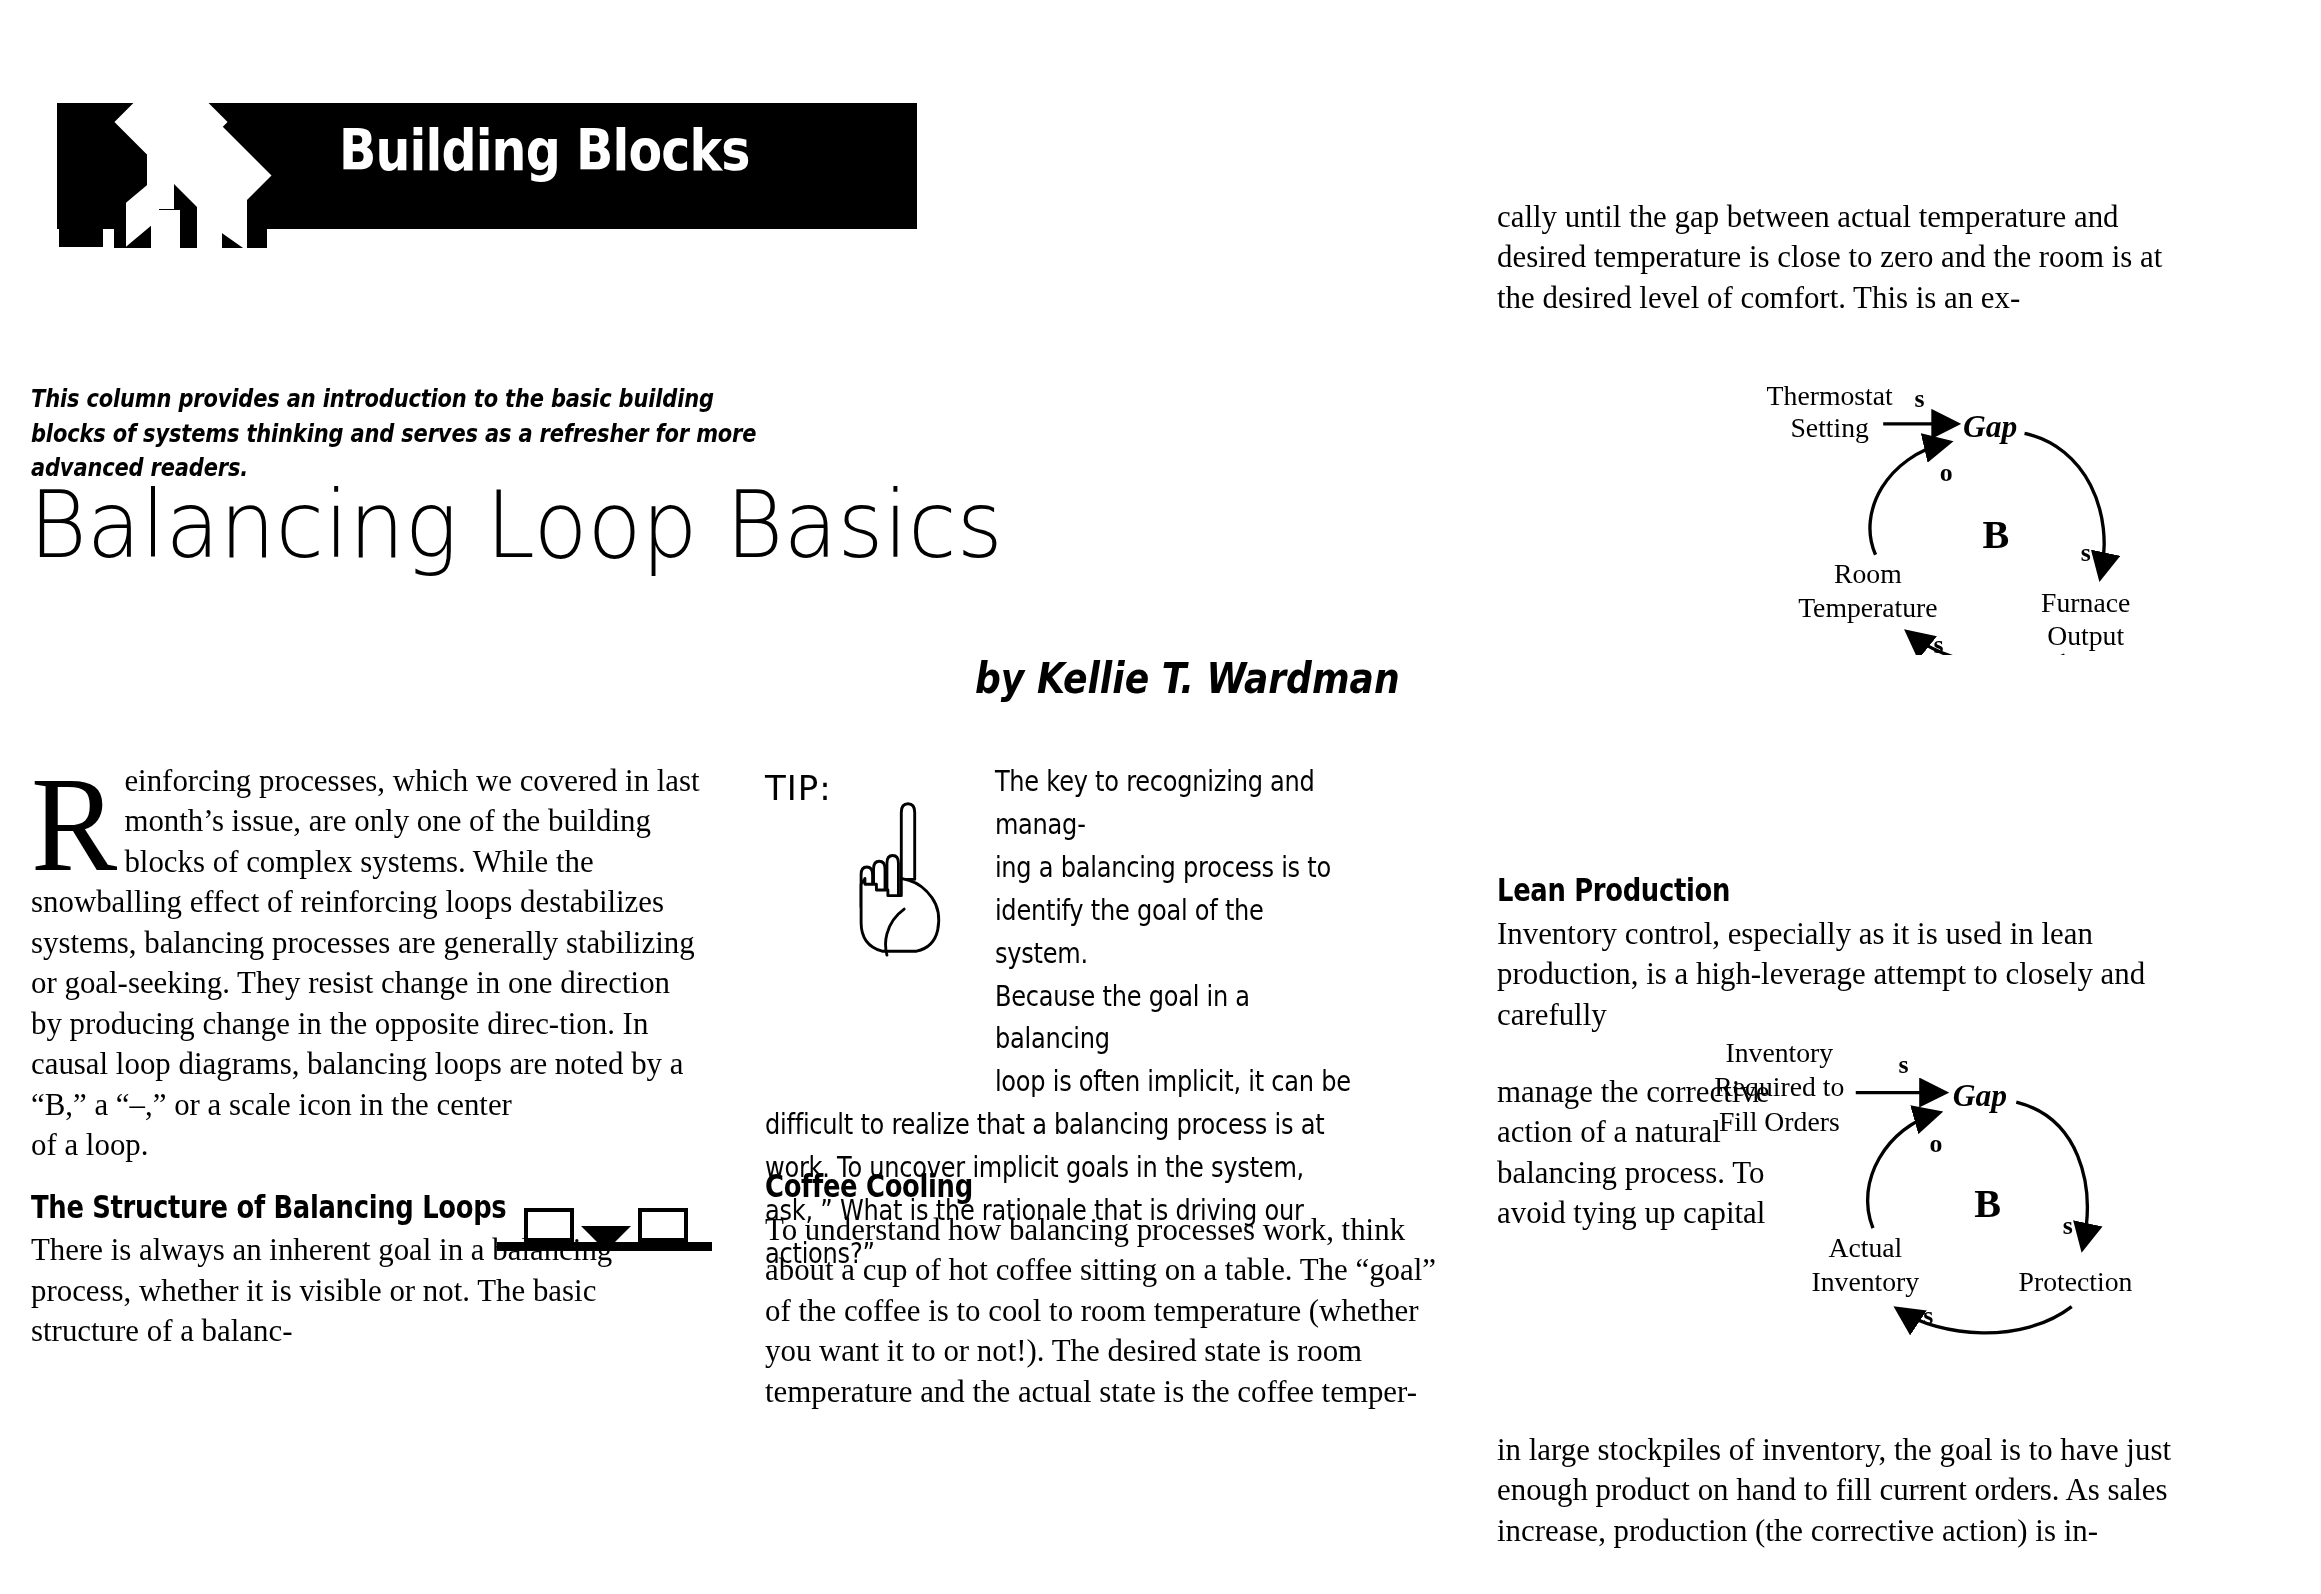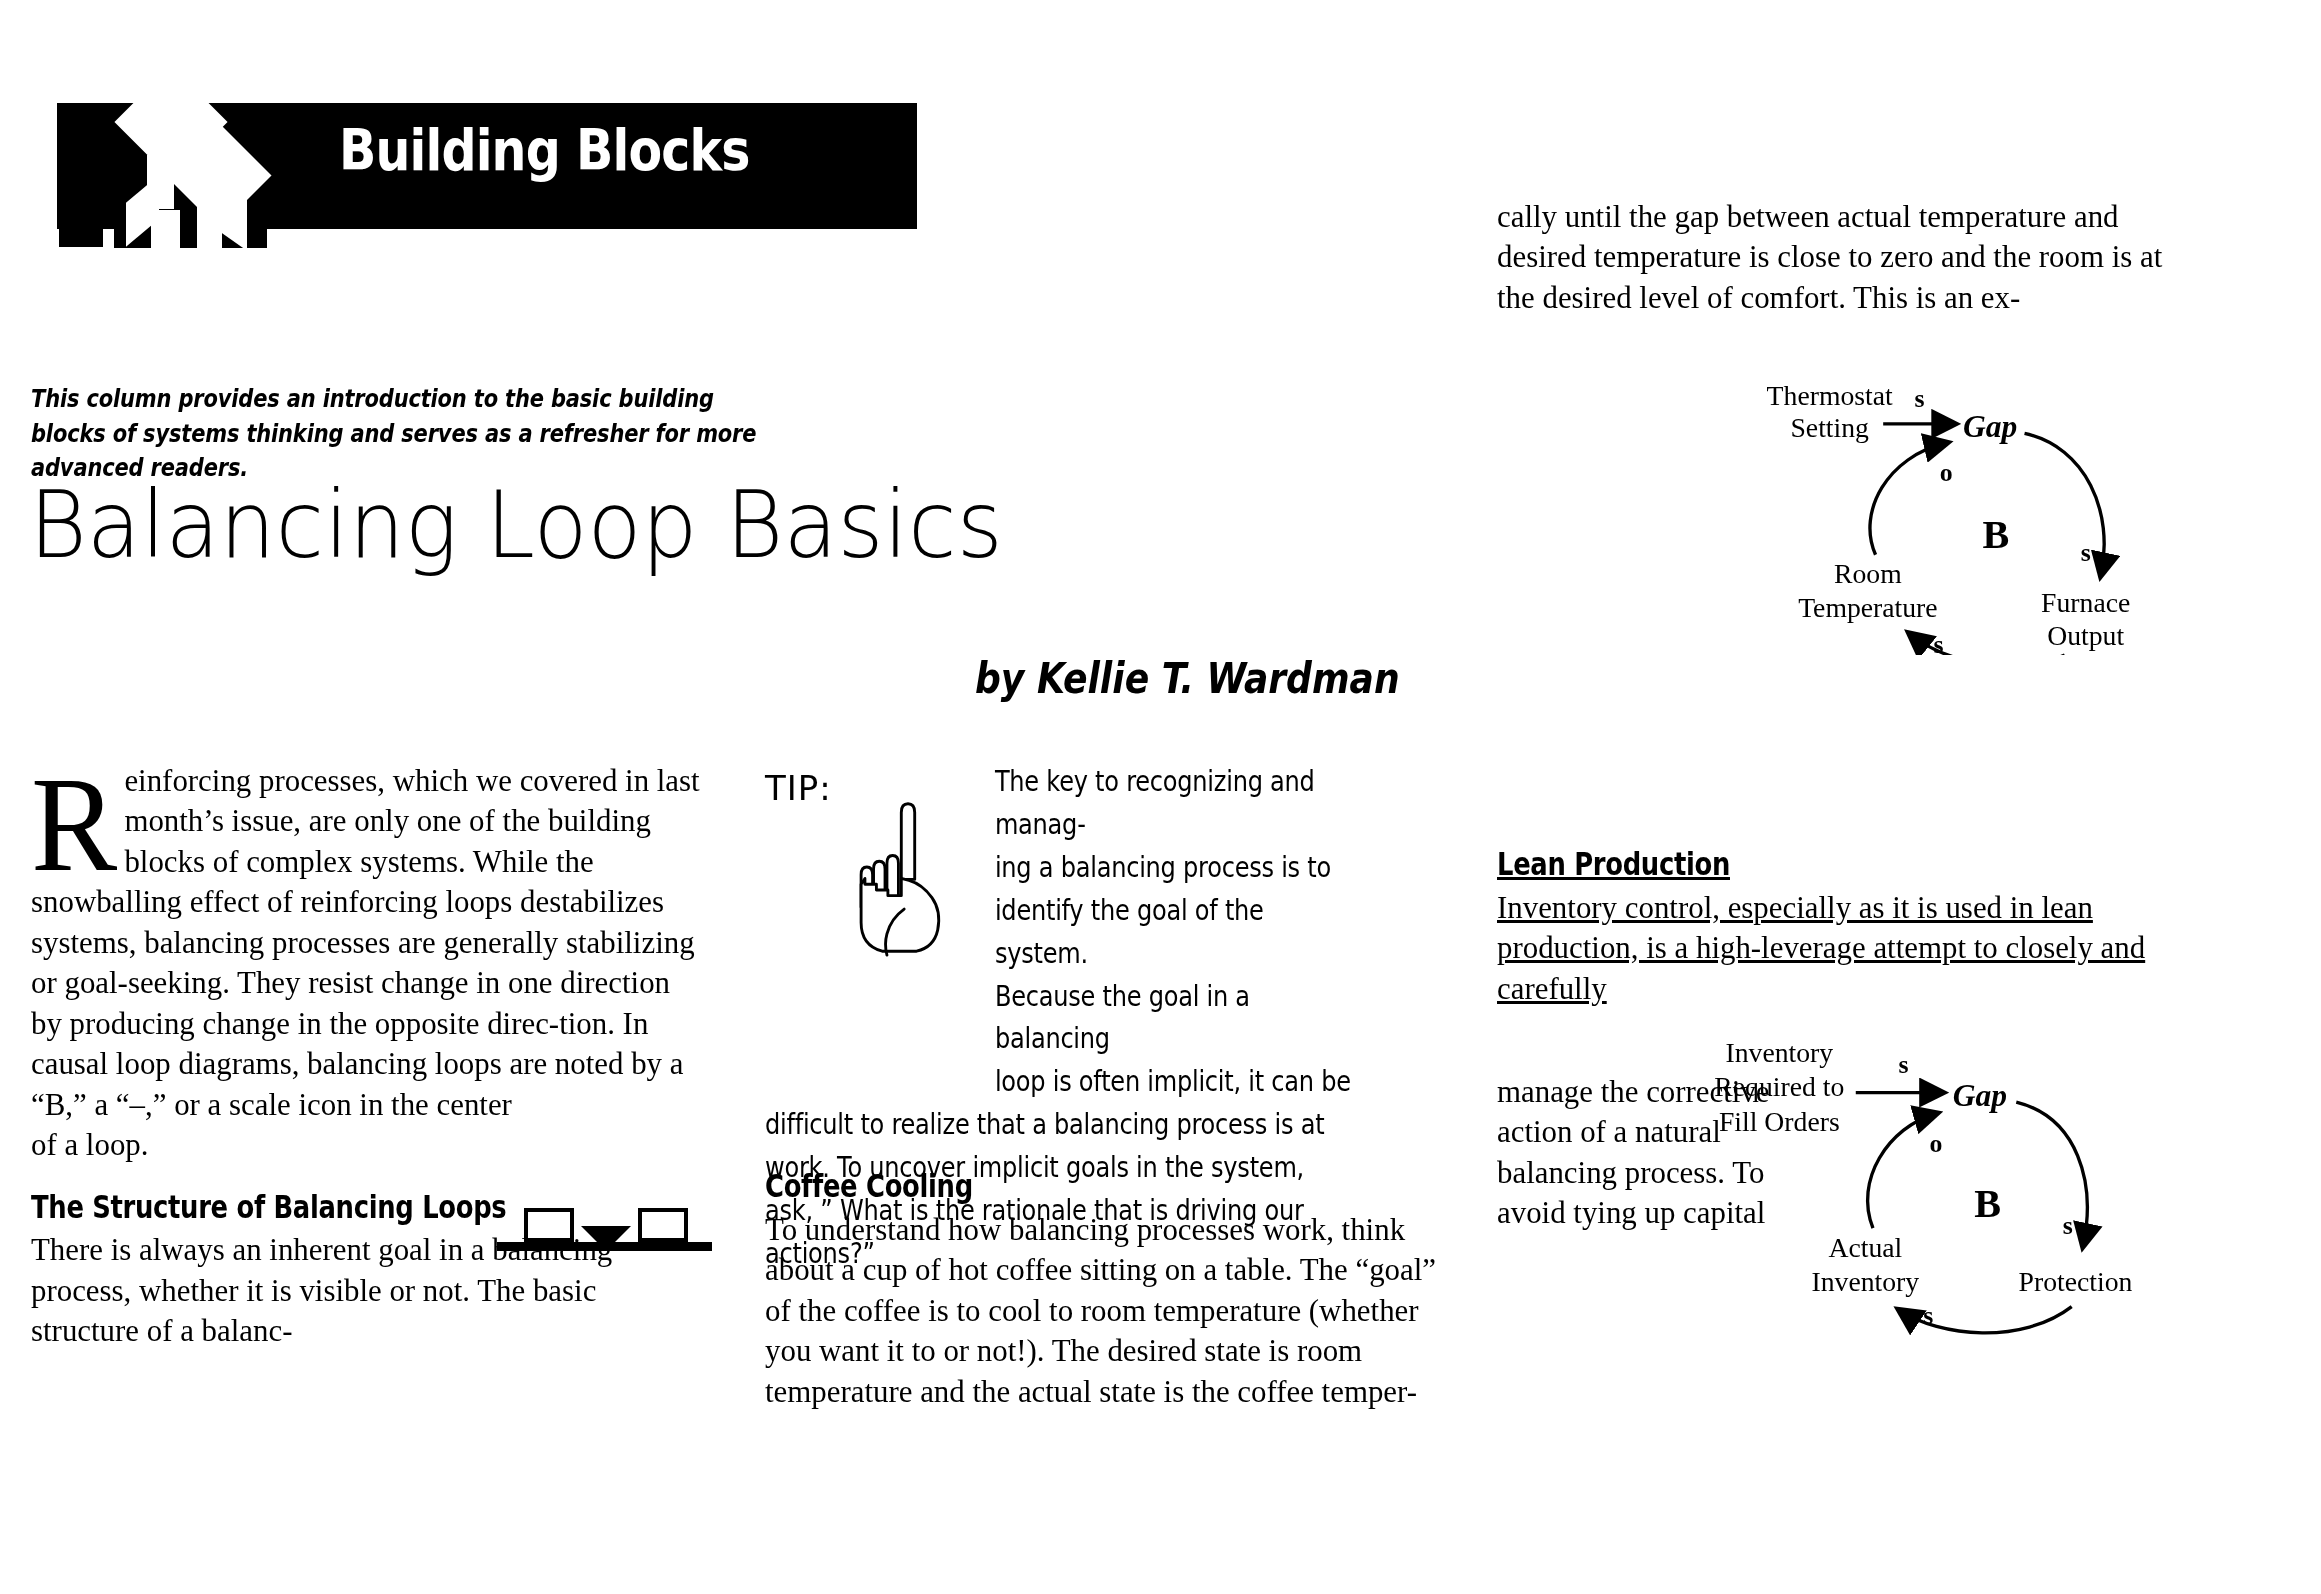--- a/index.html
+++ b/index.html
@@ -246,31 +246,34 @@
       <div class="sec-head">Coffee Cooling</div>
       <p>To understand how balancing processes work, think about a cup of hot coffee sitting on a table.  The “goal” of the coffee is to cool to room temperature (whether you want it to or not!).  The desired state is room temperature and the actual state is the coffee temper-</p>
     </div>
   </div>
 
   <div class="col col3 top">
     <div class="body-text">cally until the gap between actual temperature and desired temperature is close to zero and the room is at the desired level of comfort.  This is an ex-</div>
   </div>
 
 
-  <div class="col col3" style="top:821px;text-decoration:underline;">
+  <div class="col col3" style="top:847px;">
     <div class="body-text">
       <div class="sec-head" style="margin-top:0;">Lean Production</div>
       <p>Inventory control, especially as it is used in lean production, is a high-leverage attempt to closely and carefully</p>
     </div>
   </div>
 
   <div class="col col3" style="top:1047px;">
     <div class="body-text wrap-narrow-2">manage the corrective action of a natural balancing process.  To avoid tying up capital</div>
   </div>
 
+  <div class="col col3" style="top:1405px;">
+    <div class="body-text">in large stockpiles of inventory, the goal is to have just enough product on hand to fill current orders.  As sales increase, production (the corrective action) is in-</div>
+  </div>
 
   <div class="cld cld-1">
     <svg width="574" height="277" viewBox="0 0 600 290">
       <defs>
         <marker id="ah1" viewBox="0 0 12 12" refX="9" refY="6" markerWidth="9" markerHeight="9" orient="auto-start-reverse">
           <path d="M0 0 L12 6 L0 12 z" fill="#000"></path>
         </marker>
       </defs>
 
       <text class="nlabel" x="84" y="28">Thermostat</text>

